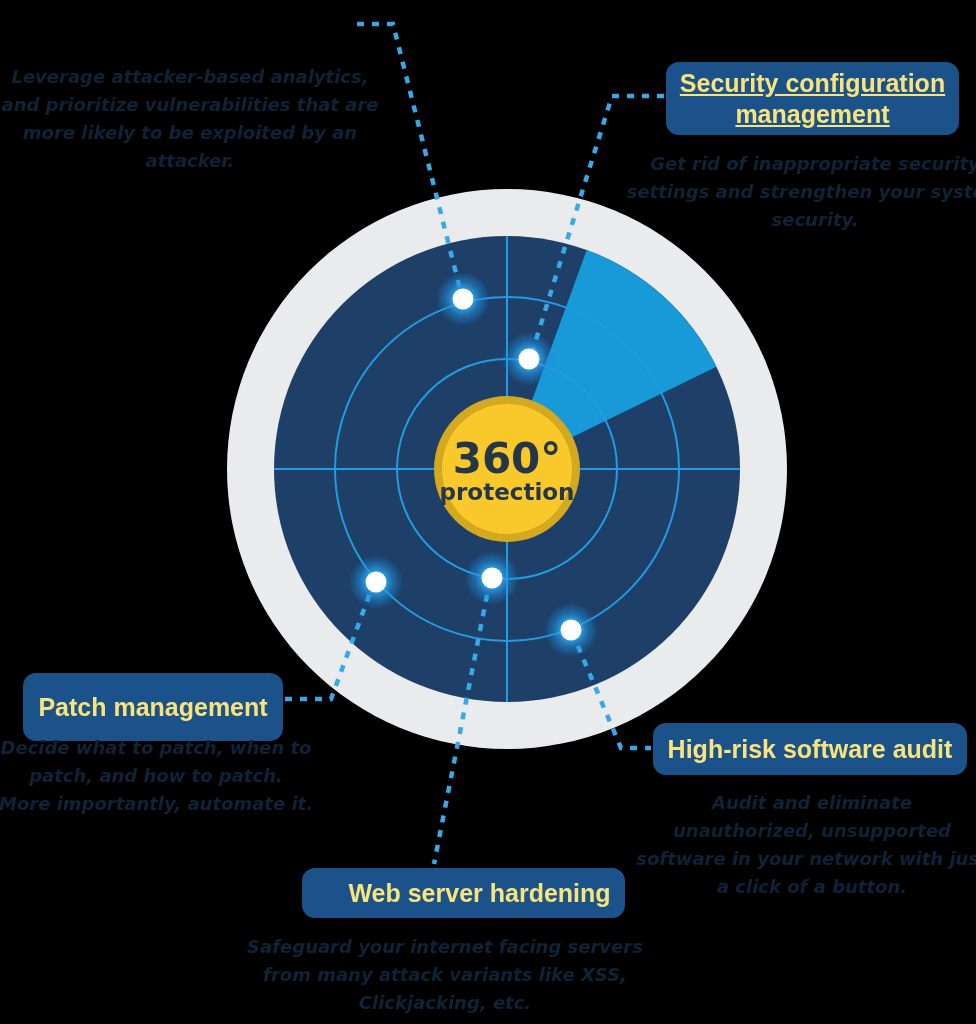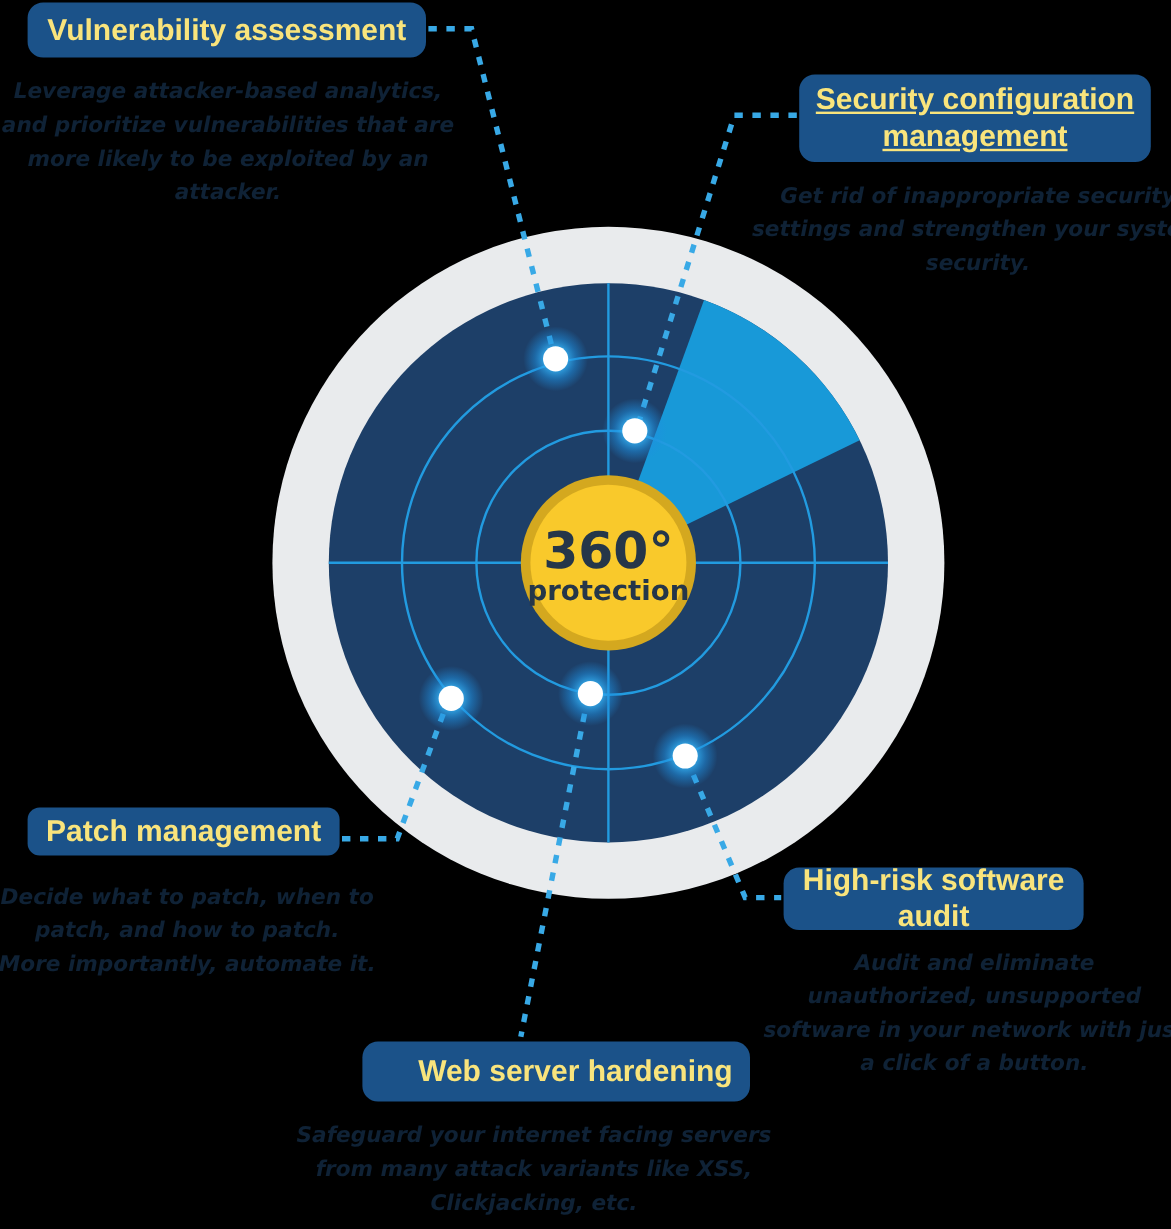--- a/index.html
+++ b/index.html
@@ -36,25 +36,25 @@
     font-size: 18px;
     line-height: 28px;
     text-align: center;
     white-space: pre-line;
   }
   
   .f0-box  { left: 23px;  top: 2px;   width: 332px; height: 46px; }
   .f0-desc { left: -10px; top: 63px;  width: 400px; }
   .f1-box  { left: 666px; top: 62px;  width: 293px; height: 73px; text-decoration: underline; }
   .f1-desc { left: 615px; top: 150px; width: 400px; }
-  .f2-box  { left: 23px;  top: 673px; width: 260px; height: 40px; border-radius: 10px; }
+  .f2-box  { left: 23px;  top: 673px; width: 260px; height: 68px; }
   .f2-desc { left: -44px; top: 734px; width: 400px; }
   .f3-box  { left: 302px; top: 868px; width: 291px; height: 50px; padding-left: 32px; }
   .f3-desc { left: 245px; top: 933px; width: 400px; }
-  .f4-box  { left: 653px; top: 723px; width: 250px; height: 52px; }
+  .f4-box  { left: 653px; top: 723px; width: 314px; height: 52px; }
   .f4-desc { left: 612px; top: 789px; width: 400px; }
   .center-title {
     font-family: "DejaVu Sans", sans-serif;
     font-weight: bold;
   }
 </style>
 </head>
 <body>
 
 <div class="stage">
@@ -101,21 +101,20 @@
       <circle cx="529" cy="359" r="10.5" fill="var(--blip_white,#fff)"></circle>
       <circle cx="376" cy="582" r="27" fill="url(#blipGlow)"></circle>
       <circle cx="376" cy="582" r="10.5" fill="var(--blip_white,#fff)"></circle>
       <circle cx="492" cy="578" r="27" fill="url(#blipGlow)"></circle>
       <circle cx="492" cy="578" r="10.5" fill="var(--blip_white,#fff)"></circle>
       <circle cx="571" cy="630" r="27" fill="url(#blipGlow)"></circle>
       <circle cx="571" cy="630" r="10.5" fill="var(--blip_white,#fff)"></circle>
     </g>
   </svg>
 
-  <div class="label-box f0-box">Vulnerability assessment</div>
   <div class="desc f0-desc">Leverage attacker-based analytics,
 and prioritize vulnerabilities that are
 more likely to be exploited by an
 attacker.</div>
 
   <div class="label-box f1-box">Security configuration
 management</div>
   <div class="desc f1-desc">Get rid of inappropriate security
 settings and strengthen your system
 security.</div>

